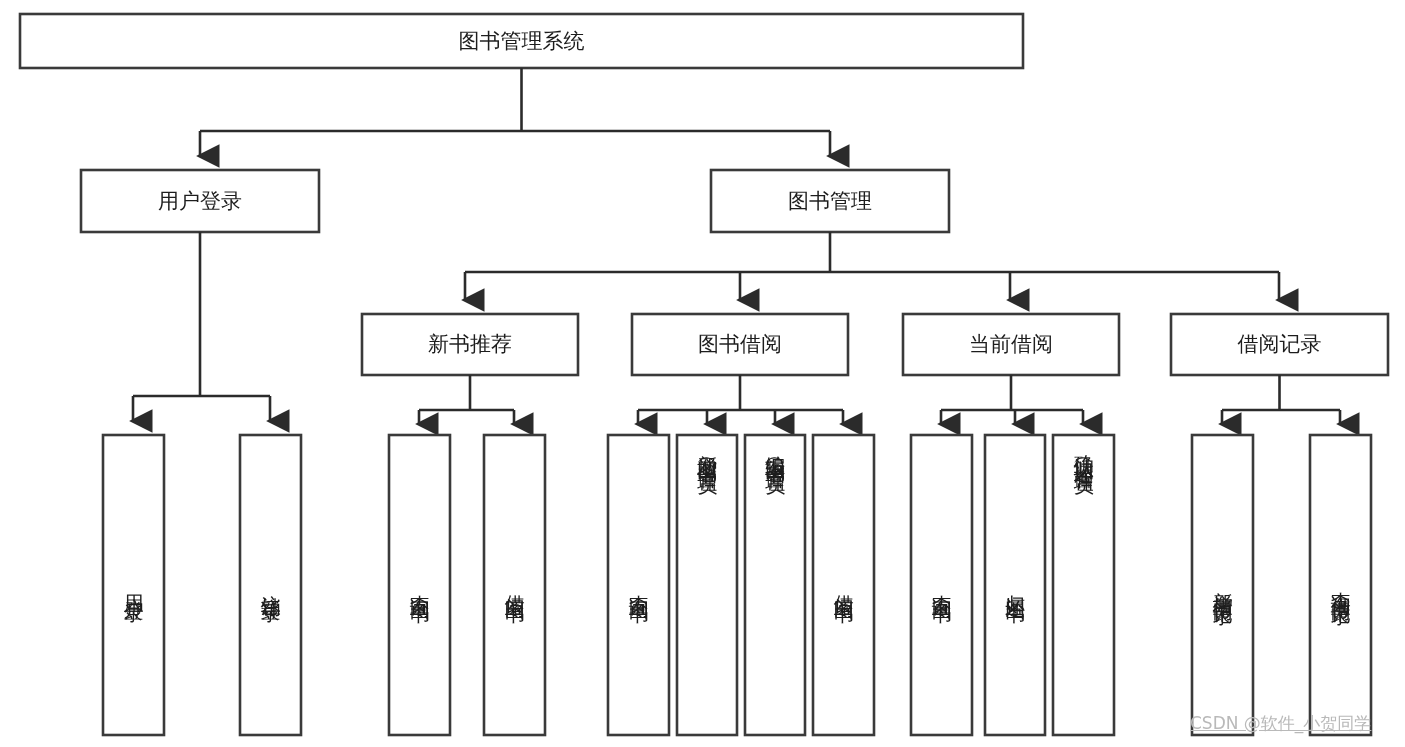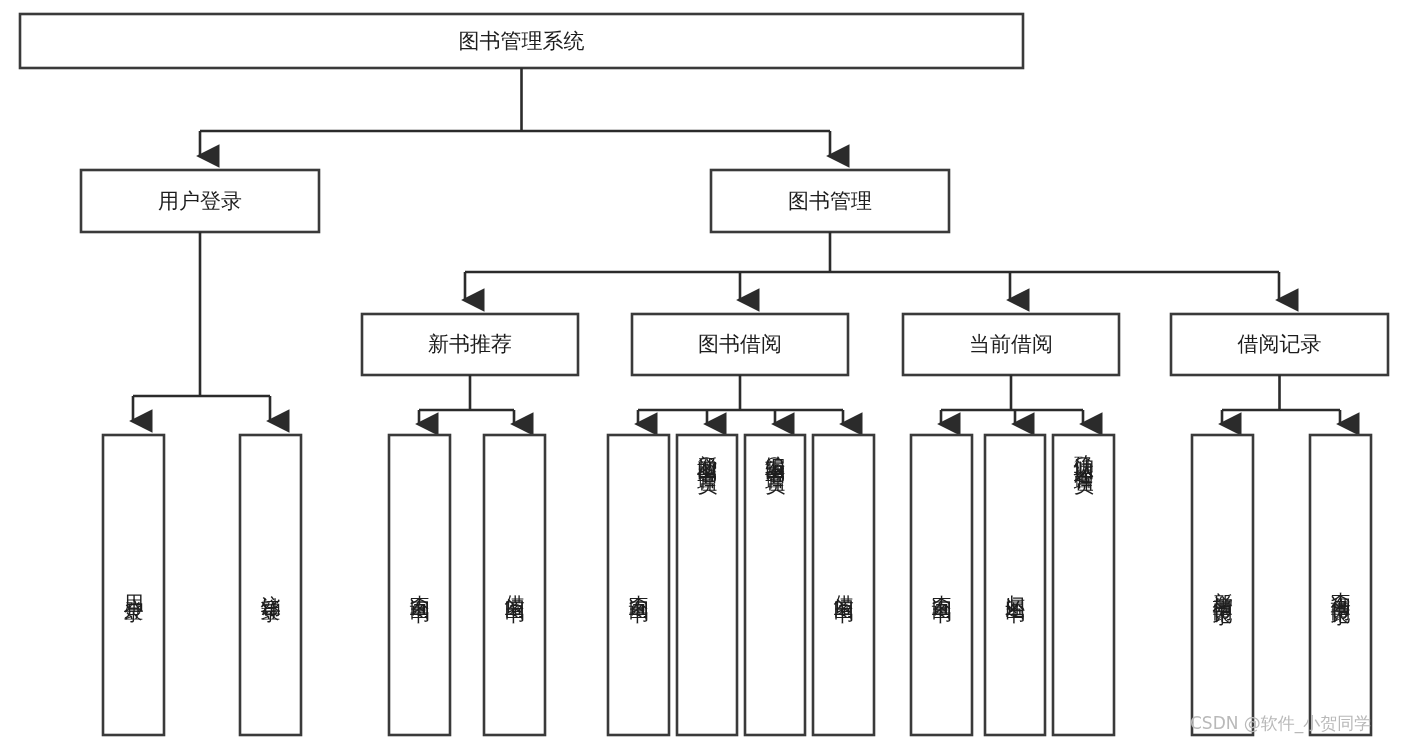--- a/index.html
+++ b/index.html
@@ -66,20 +66,21 @@
     white-space: nowrap;
   }
   .watermark {
     position: absolute;
     font-family: "DejaVu Sans", "Liberation Sans", sans-serif;
     font-size: 17px;
     color: #b9b9b9;
     white-space: nowrap;
     left: 1190px;
     top: 712px;
+    text-decoration: underline;
   }
 </style>
 </head>
 <body>
 
 <div id="diagram-root">
 
   <svg class="diagram-canvas" viewBox="0 0 1405 747">
     <defs>
       <marker id="arrow" viewBox="0 0 12 12" refX="6" refY="10" markerWidth="9" markerHeight="9" orient="auto">

